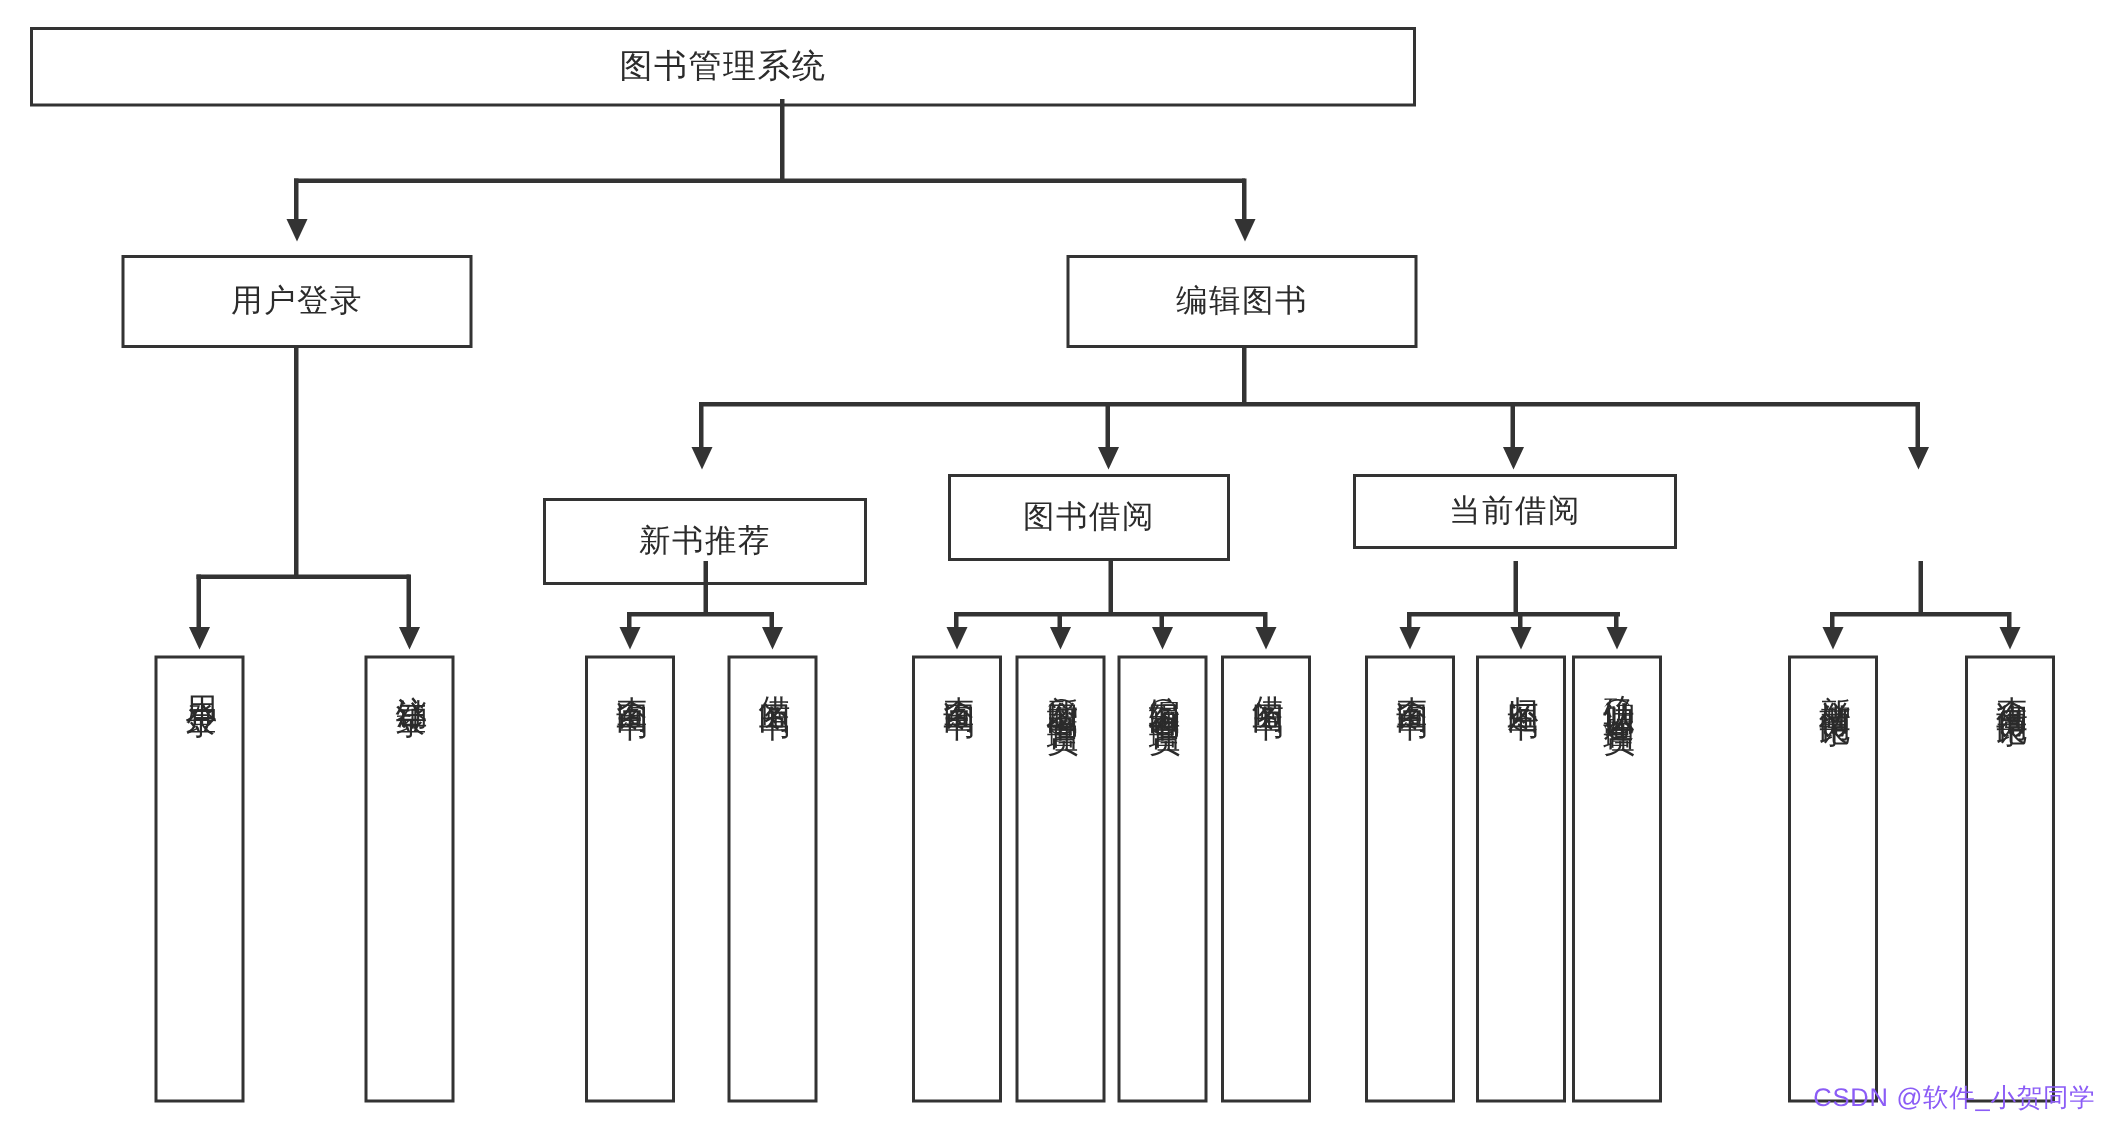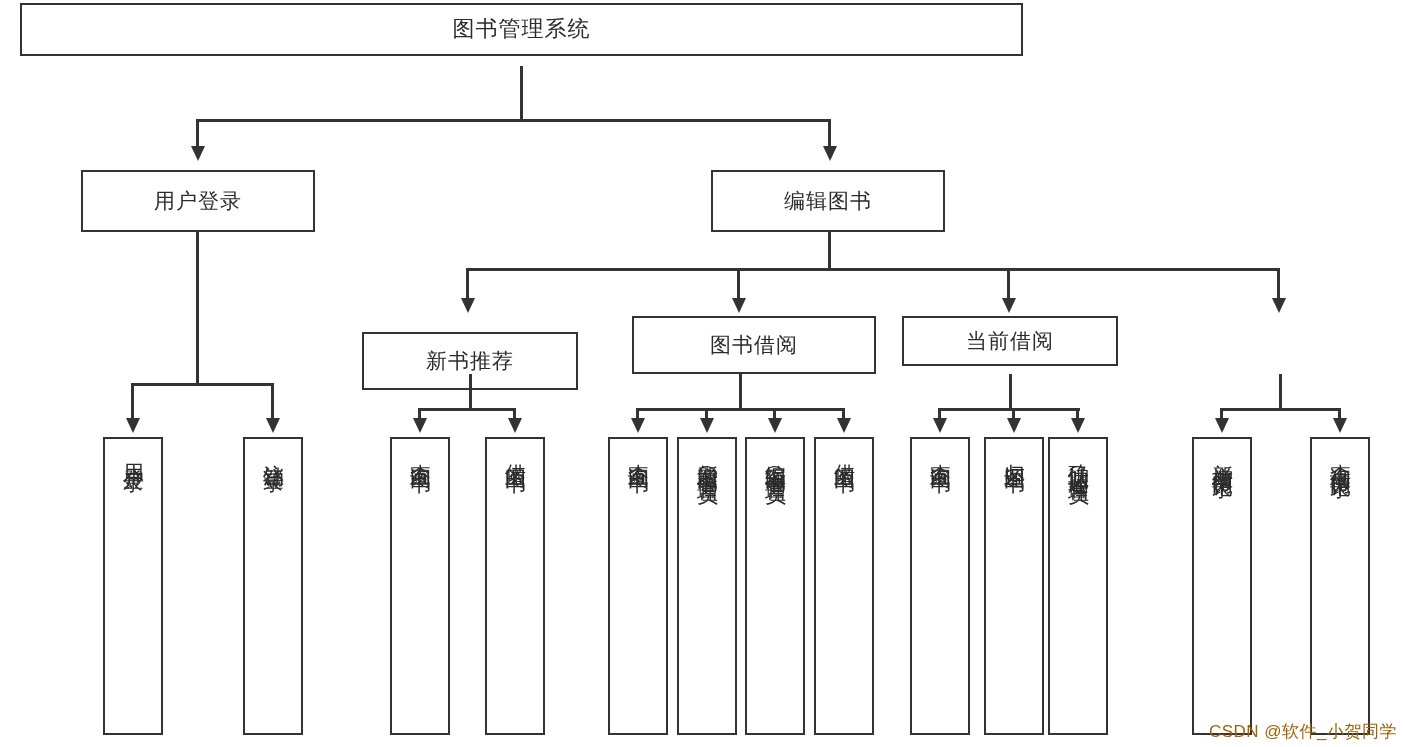--- a/index.html
+++ b/index.html
@@ -71,32 +71,32 @@
     border-left:7px solid transparent;
     border-right:7px solid transparent;
     border-top:15px solid #333333;
   }
   
   #watermark{
     position:absolute;
     right:8px;
     bottom:4px;
     font-size:17px;
-    color:#a16207;
+    color:#8b5cf6;
     white-space:nowrap;
     letter-spacing:.5px;
     pointer-events:none;
   }
 </style>
 </head>
 <body>
 
 <div id="canvas">
 
-  <div class="node root horiz" style="left:20px;top:3px;width:1003px;height:53px;align-items:center;">
+  <div class="node root horiz" style="left:20px;top:18px;width:924px;height:53px;align-items:center;">
     <span class="label">图书管理系统</span>
   </div>
 
   <div class="vline" style="left:520px;top:66px;height:54px;"></div>
   <div class="hline" style="left:196px;top:119px;width:634px;"></div>
   <div class="vline" style="left:196px;top:119px;height:30px;"></div>
   <div class="arrow" style="left:191px;top:146px;"></div>
   <div class="vline" style="left:828px;top:119px;height:30px;"></div>
   <div class="arrow" style="left:823px;top:146px;"></div>
 
@@ -122,21 +122,21 @@
   <div class="vline" style="left:737px;top:268px;height:32px;"></div>
   <div class="arrow" style="left:732px;top:298px;"></div>
   <div class="vline" style="left:1007px;top:268px;height:32px;"></div>
   <div class="arrow" style="left:1002px;top:298px;"></div>
   <div class="vline" style="left:1277px;top:268px;height:32px;"></div>
   <div class="arrow" style="left:1272px;top:298px;"></div>
 
   <div class="node horiz" style="left:362px;top:332px;width:216px;height:58px;">
     <span class="label">新书推荐</span>
   </div>
-  <div class="node horiz" style="left:632px;top:316px;width:244px;height:58px;">
+  <div class="node horiz" style="left:632px;top:316px;width:188px;height:58px;">
     <span class="label">图书借阅</span>
   </div>
   <div class="node horiz" style="left:902px;top:316px;width:216px;height:50px;">
     <span class="label">当前借阅</span>
   </div>
 
   <div class="vline" style="left:469px;top:374px;height:36px;"></div>
   <div class="hline" style="left:418px;top:408px;width:98px;"></div>
   <div class="vline" style="left:418px;top:408px;height:12px;"></div>
   <div class="arrow" style="left:413px;top:418px;"></div>

